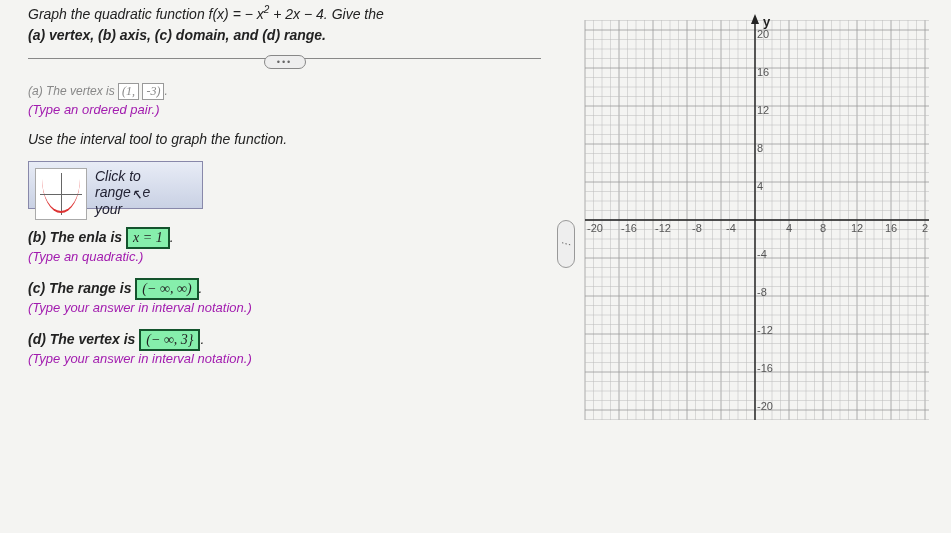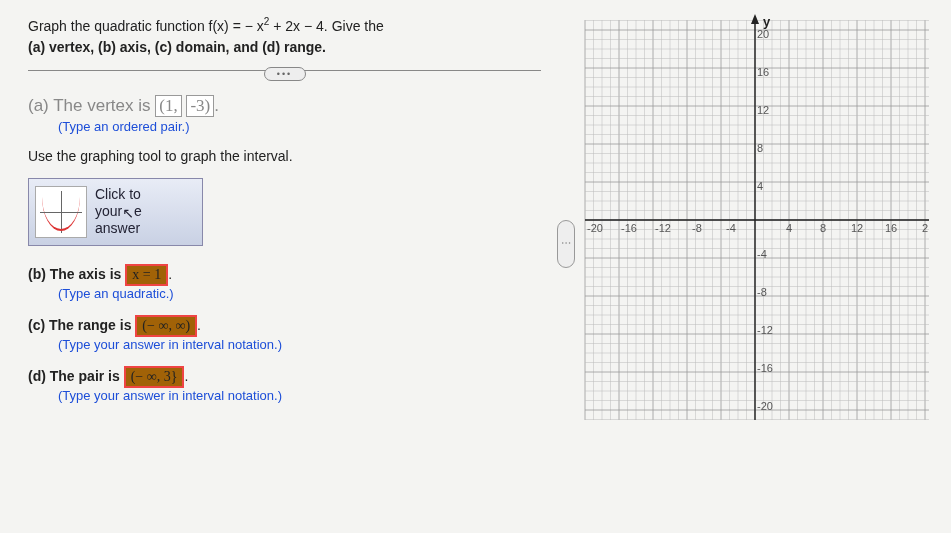--- a/index.html
+++ b/index.html
@@ -8,22 +8,23 @@
       font-size: 14px;
       color: #222;
       background: #f4f4f2;
       width: 951px;
       height: 533px;
       display: flex;
       overflow: hidden;
     }
     .left-panel {
       width: 565px;
-      padding: 14px 24px 10px 28px;
+      padding: 2px 24px 10px 28px;
       position: relative;
+      font-style: italic;
     }
     .right-panel {
       width: 386px;
       position: relative;
       padding-top: 10px;
     }
     .question-text { line-height: 1.5; margin-bottom: 12px; }
     .square-sup { vertical-align: super; font-size: 10px; }
     .hr-line {
       border: none;
@@ -31,33 +32,33 @@
       margin: 10px 0 6px 0;
     }
     .dots-divider {
       display: flex; justify-content: center; margin: -10px 0 14px 0;
     }
     .dots-pill {
       width: 42px; height: 14px; border: 1px solid #888; border-radius: 7px;
       background: #eee; display:flex; align-items:center; justify-content:center;
       font-size:9px; letter-spacing:2px; color:#666;
     }
-    .faded-line { color: #888; font-size: 17px; margin-bottom:2px;}
+    .faded-line { color: #888; font-size: 12px; margin-bottom:2px;}
     .inline-box {
       display:inline-block; border:1px solid #999; padding:0 3px; background:#fff;
       font-family: 'Times New Roman', serif; min-width:18px; text-align:center;
     }
-    .hint { font-size:13px; color:#1d4ed8; margin-bottom: 14px; margin-left: 30px; }
+    .hint { font-size:13px; color:#a21caf; margin-bottom: 14px; }
     .section { margin-bottom: 14px; }
     .answer-box {
-      display:inline-block; border:2px solid #ef4444; padding:1px 5px; background:#a16207;
+      display:inline-block; border:2px solid #14532d; padding:1px 5px; background:#86efac;
       font-family: 'Times New Roman', serif;
     }
     .click-enlarge {
-      display:flex; align-items:center; width:175px; height:68px;
+      display:flex; align-items:flex-start; width:175px; height:48px;
       border:1px solid #88a; background: linear-gradient(#e8ecf6,#c9d1e4);
       padding:6px; margin:10px 0 18px 0; cursor:pointer;
     }
     .thumb {
       width:52px; height:52px; background:#fff; border:1px solid #aaa; margin-right:8px;
       position:relative;
     }
     .thumb::before, .thumb::after {
       content:""; position:absolute; background:#666;
     }
@@ -103,47 +104,47 @@
     <div class="dots-pill">•••</div>
   </div>
 
   <div class="faded-line">
     <span>(a) The vertex is</span>
     <span class="inline-box">(1,</span>
     <span class="inline-box">-3)</span><span>.</span>
   </div>
   <div class="hint">(Type an ordered pair.)</div>
 
-  <div class="section">Use the graphing tool to graph the interval.</div>
+  <div class="section">Use the interval tool to graph the function.</div>
 
   <div class="click-enlarge">
     <div class="thumb">
       <div class="thumb-para"></div>
     </div>
     <div class="click-label">
       <span>Click to</span><br>
-      <span>your</span><span class="cursor-icon">↖</span>e<br>
-      <span>answer</span>
+      <span>range</span><span class="cursor-icon">↖</span>e<br>
+      <span>your</span>
     </div>
   </div>
 
   <div class="section">
-    <b>(b) The axis is </b>
+    <b>(b) The enla is </b>
     <span class="answer-box">x = 1</span><span>.</span>
     <div class="hint">(Type an quadratic.)</div>
   </div>
 
   <div class="section">
     <b>(c) The range is </b>
     <span class="answer-box">(− ∞, ∞)</span><span>.</span>
     <div class="hint">(Type your answer in interval notation.)</div>
   </div>
 
   <div class="section">
-    <b>(d) The pair is </b>
+    <b>(d) The vertex is </b>
     <span class="answer-box">(− ∞, 3}</span><span>.</span>
     <div class="hint">(Type your answer in interval notation.)</div>
   </div>
 
   <div class="center-handle">⋮</div>
 </div>
 
 <div class="right-panel">
   <div class="graph-wrap">
     <svg class="graph" viewBox="0 0 360 420">

